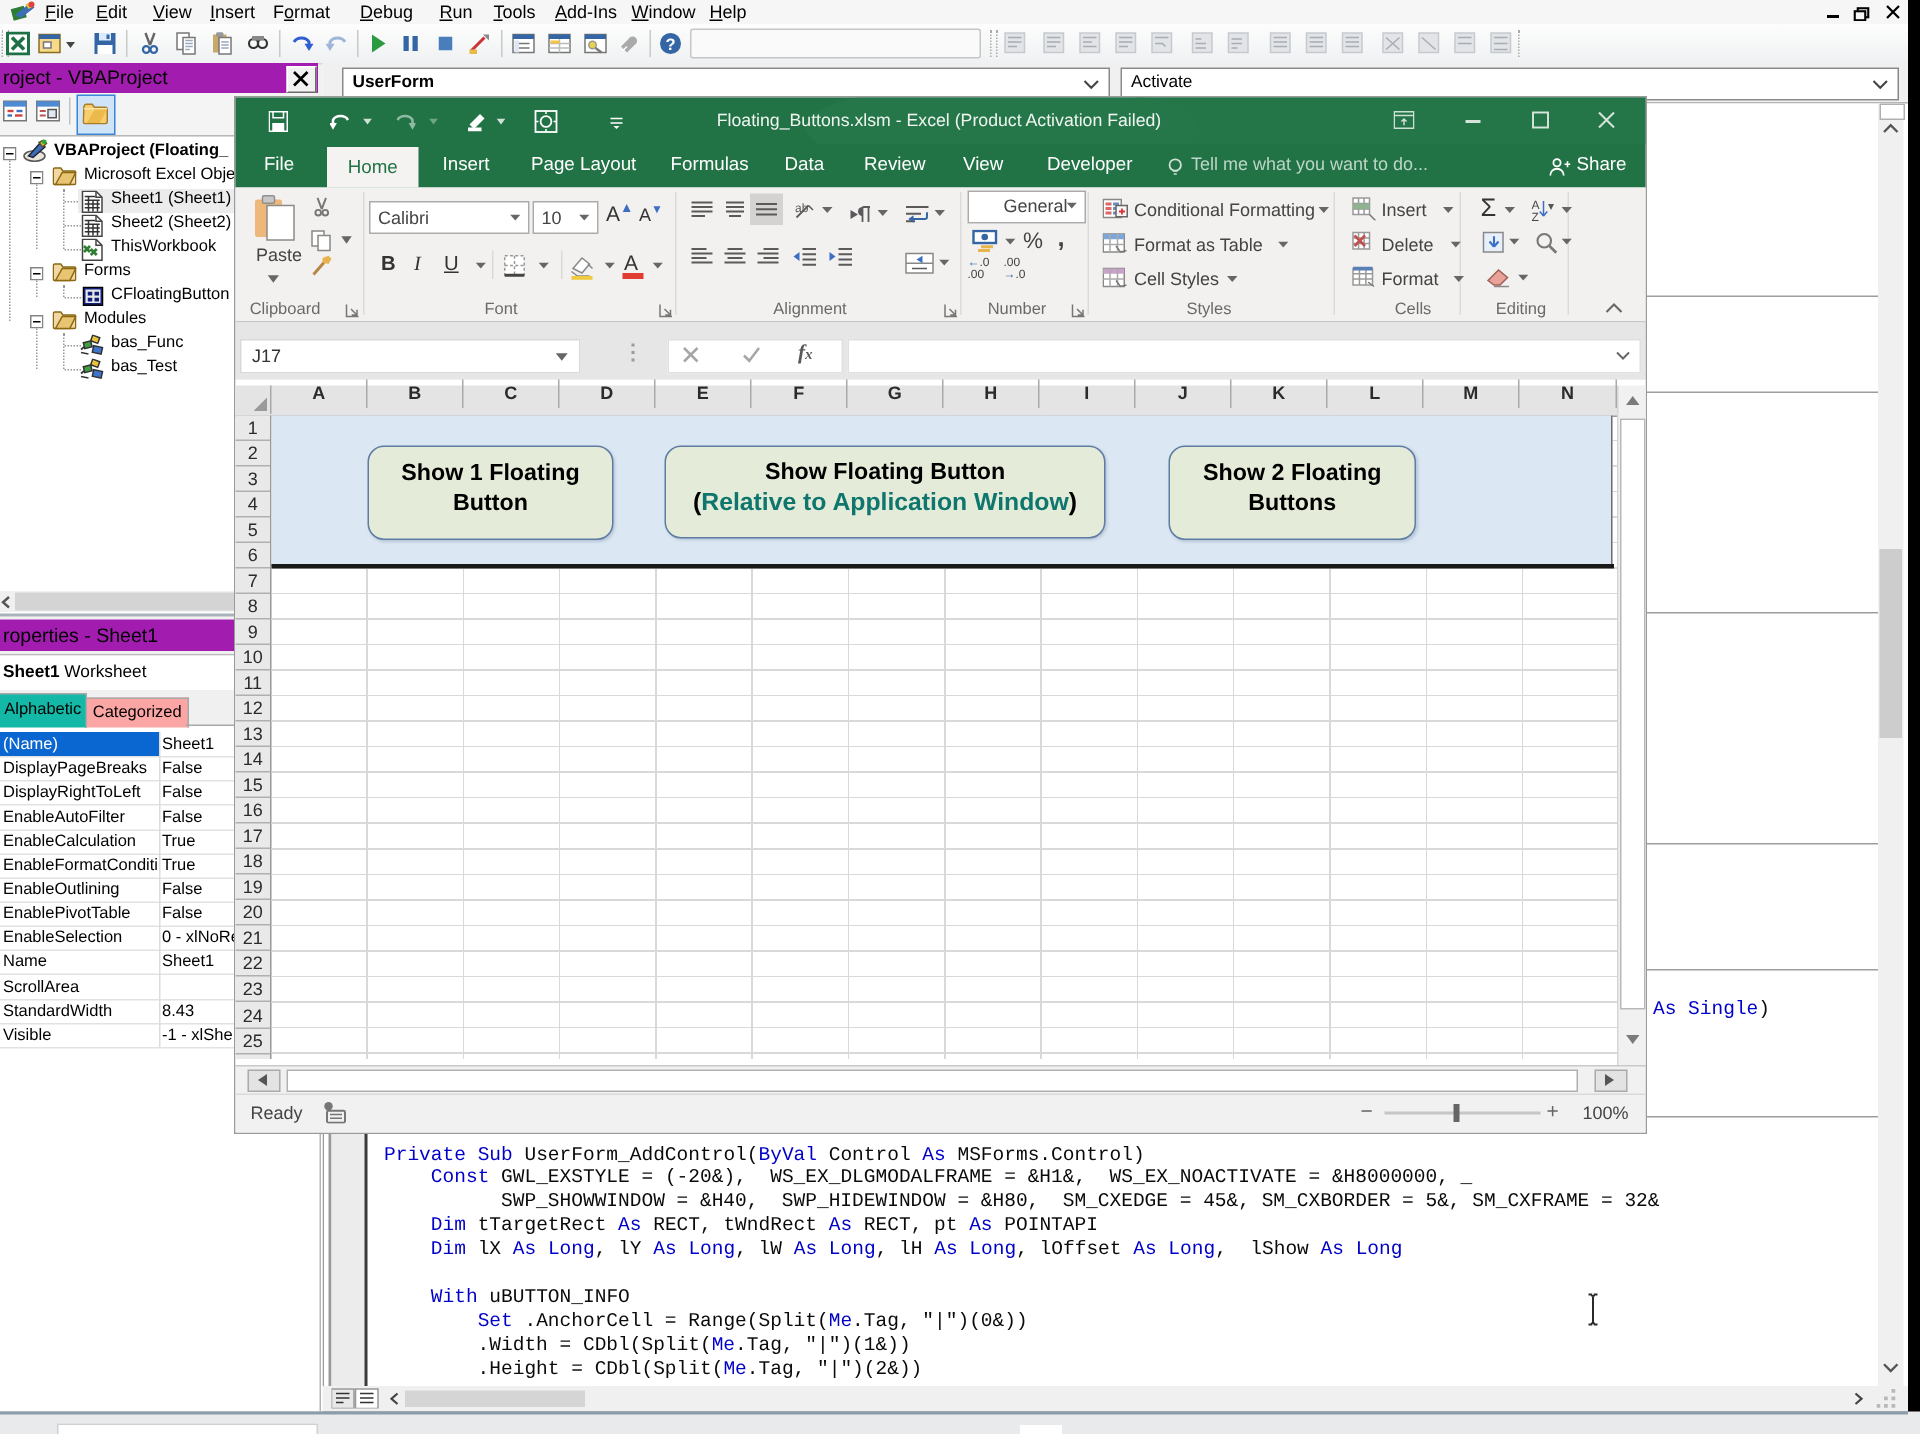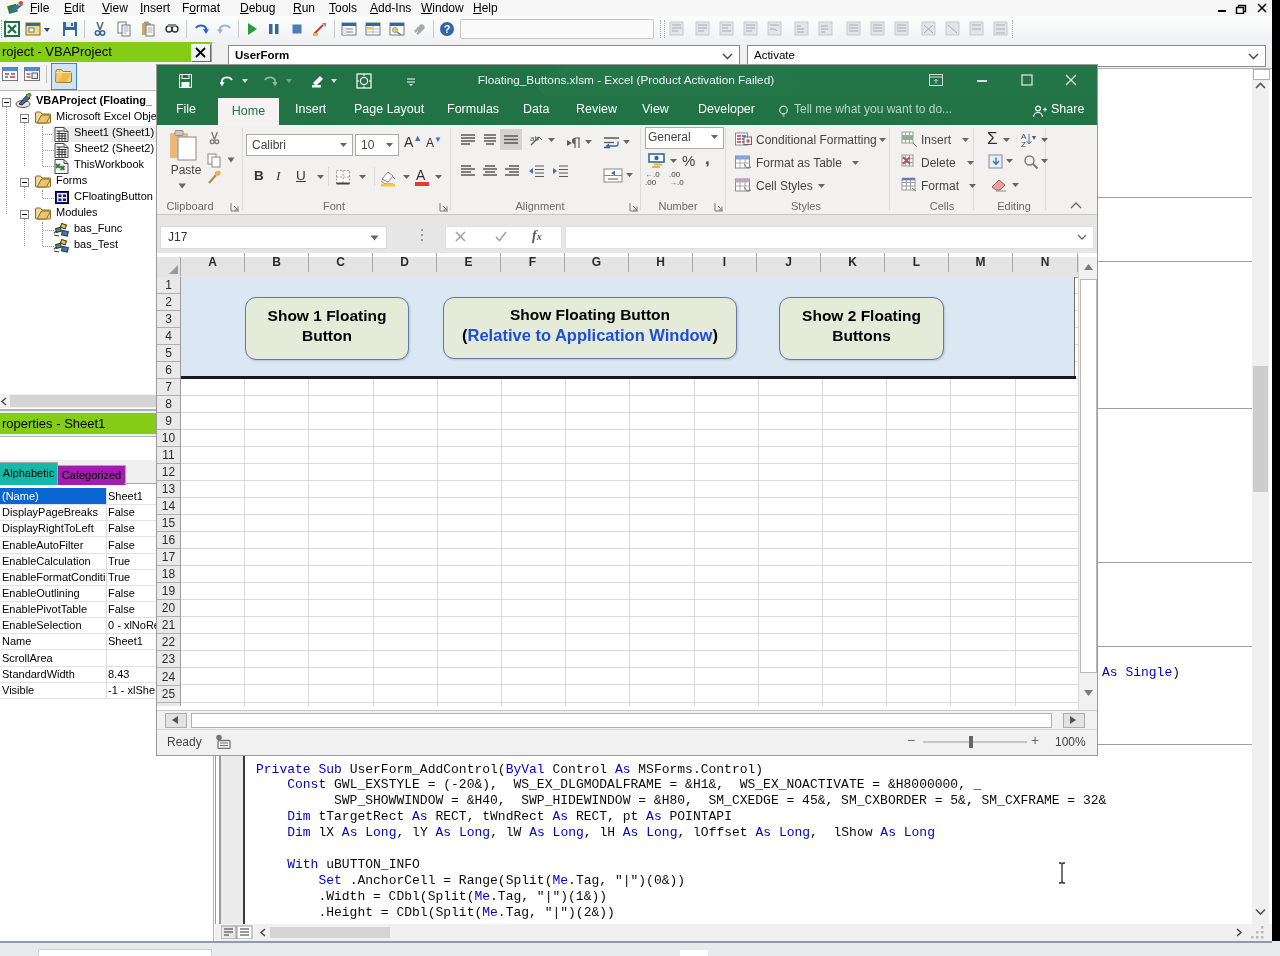--- a/index.html
+++ b/index.html
@@ -7,21 +7,21 @@
 .ab{position:absolute}
 #vbe{left:0;top:0;width:1272px;height:941px;background:#f0f0f0;position:absolute}
 
 #menubar{left:0;top:0;width:1272px;height:16px;background:#f6f6f6;font-size:12px;color:#000}
 .mi{position:absolute;top:1px}
 
 #toolbar{left:0;top:16px;width:1272px;height:26px;background:linear-gradient(#fdfdfd,#eff1f2);border-bottom:1px solid #d5d5d5}
 .tbsep{position:absolute;top:4px;width:1px;height:18px;background:#c9c9c9}
 .ticon{position:absolute;top:5px;width:16px;height:16px}
 
-.ptitle{background:#84cc16;color:#000;font-size:13px}
+.ptitle{background:#a21caf;color:#000;font-size:13px}
 
 .trow{position:absolute;left:0;height:16px;font-size:11px;color:#000;white-space:nowrap}
 
 .prow{position:absolute;left:0;width:209px;height:16px;border-bottom:1px solid #e2e2e2;font-size:11px;white-space:nowrap}
 .pname{position:absolute;left:2px;top:2px;width:103px;overflow:hidden}
 .pval{position:absolute;left:108px;top:2px}
 
 #codewin{left:215px;top:42px;width:1057px;height:898px;background:#fff}
 .sepline{position:absolute;left:29px;height:1px;background:#9e9e9e;width:1008px}
 .codeline{position:absolute;left:41px;white-space:pre;font-family:"Liberation Mono",monospace;font-size:13px;line-height:15.9px}
@@ -432,23 +432,24 @@
     <svg class="ab" style="left:0px;top:355px" width="7" height="9">
         <polyline points="6,1 2,4.5 6,8" fill="none" stroke="#555" stroke-width="1.6"></polyline>
       </svg>
     <div class="ab" style="left:10px;top:353px;width:202px;height:12px;background:#d4d4d4"></div>
     <div class="ab" style="left:0;top:367px;width:212px;height:2px;background:#a9b2bb"></div>
   </div>
 
   <div id="props" class="ab" style="left:0;top:413px;width:210px;height:528px;background:#fff;border-right:1px solid #9aa4ae">
     <div class="ab ptitle" style="left:0;top:0;width:210px;height:21px;line-height:21px"><span style="margin-left:2px">roperties - Sheet1</span></div>
     <div class="ab" style="left:0;top:21px;width:210px;height:2px;background:#f0f0f0;border-bottom:1px solid #b7b7b7"></div>
+    <div class="ab" style="left:0;top:24px;width:210px;height:23px;background:#fff;border-bottom:1px solid #b0b0b0;font-size:11.5px;line-height:23px"><span style="margin-left:2px"><b>Sheet1</b> Worksheet</span></div>
 
     <div class="ab" style="left:0;top:47px;width:210px;height:24px;background:#f0f0f0"></div>
-    <div class="ab" style="left:57px;top:52px;width:67px;height:19px;background:#a21caf;border:1px solid #a8a8a8;border-bottom:none;font-size:11px;text-align:center;line-height:18px">Categorized</div>
+    <div class="ab" style="left:57px;top:52px;width:67px;height:19px;background:#fca5a5;border:1px solid #a8a8a8;border-bottom:none;font-size:11px;text-align:center;line-height:18px">Categorized</div>
     <div class="ab" style="left:0;top:49px;width:57px;height:22px;background:#14b8a6;border:1px solid #a8a8a8;border-left:none;border-bottom:none;font-size:11px;text-align:center;line-height:21px">Alphabetic</div>
     <div class="ab" style="left:0;top:70px;width:210px;height:1px;background:#a8a8a8;left:124px;width:86px"></div>
 
     <div id="pgrid" class="ab" style="left:0;top:74px;width:210px;height:212px">
       <div class="prow" style="top:1px">
           <div class="ab" style="left:0;top:0;width:106px;height:16px;background:#0a66d0"></div>
           <div class="pname" style="color:#fff">(Name)</div>
           <div class="pval">Sheet1</div>
         </div>
       <div class="prow" style="top:17.2px">
@@ -735,21 +736,21 @@
       <svg class="ab" style="left:446px;top:43px" width="20" height="15" viewBox="0 0 20 15">
           <rect x="1" y="1" width="18" height="13" fill="#fff" stroke="#888"></rect>
           <path d="M1 7.5 h18" stroke="#888"></path>
           <polygon points="6,4 10,1.5 10,6.5" fill="#3c6ec4" transform="translate(2 1)"></polygon>
           <path d="M5 11 h10" stroke="#5a5a5a"></path>
         </svg>
       <svg class="ab" style="left:469px;top:48px" width="8" height="5">
           <polygon points="0,0 7,0 3.5,4" fill="#666"></polygon>
         </svg>
 
-      <div class="ab" style="left:488px;top:2px;width:77px;height:20px;background:#fff;border:1px solid #ababab;line-height:19px"><span style="margin-left:2px">General</span><svg class="ab" style="right:4px;top:7px" width="8" height="5">
+      <div class="ab" style="left:488px;top:2px;width:77px;height:20px;background:#fff;border:1px solid #ababab;line-height:19px"><span style="margin-left:23px">General</span><svg class="ab" style="right:4px;top:7px" width="8" height="5">
             <polygon points="0,0 7,0 3.5,4" fill="#666"></polygon>
           </svg></div>
       <svg class="ab" style="left:491px;top:28px" width="18" height="17" viewBox="0 0 18 17">
           <rect x="1" y="1" width="15" height="8" fill="#fff" stroke="#3465a4" stroke-width="1.6"></rect>
           <circle cx="8.5" cy="5" r="2.2" fill="#3465a4"></circle>
           <g stroke="#e8b54c" stroke-width="2">
             <path d="M6 11.5 h8 M4 14 h8"></path>
           </g>
         </svg>
       <svg class="ab" style="left:513px;top:34px" width="8" height="5">
@@ -927,21 +928,21 @@
       <div class="rowhead" style="top:398.4px">23</div>
       <div class="rowhead" style="top:415.5px">24</div>
       <div class="rowhead" style="top:432.5px">25</div>
         </div>
 
       <div class="ab" style="left:24px;top:24px;width:897px;height:433px;background-image:repeating-linear-gradient(to right,transparent 0px,transparent 63.2px,#d9d9d9 63.2px,#d9d9d9 64.2px),repeating-linear-gradient(to bottom,transparent 0px,transparent 16.02px,#d9d9d9 16.02px,#d9d9d9 17.02px);height:429px !important"></div>
 
       <div class="ab" style="left:24.3px;top:24px;width:892.5px;height:99px;background:#dbe7f3;border-right:1.5px solid #707070"></div>
       <div class="ab" style="left:24.3px;top:123px;width:895px;height:2.7px;background:#1a1a1a"></div>
       <div class="btn" style="left:88px;top:44px;width:162px;height:53px;padding-top:8px">Show 1 Floating<br>Button</div>
-      <div class="btn" style="left:286px;top:44px;width:292px;height:53px;padding-top:7px">Show Floating Button<br><span style="font-size:16.5px">(<span style="color:#1d4ed8">Relative to Application Window</span>)</span></div>
+      <div class="btn" style="left:286px;top:44px;width:292px;height:53px;padding-top:7px">Show Floating Button<br><span style="font-size:16.5px">(<span style="color:#0f766e">Relative to Application Window</span>)</span></div>
       <div class="btn" style="left:622px;top:44px;width:163px;height:53px;padding-top:8px">Show 2 Floating<br>Buttons</div>
 
       <div class="ab" style="left:921px;top:4px;width:18px;height:453px;background:#f1f1f1;border-left:1px solid #d5d5d5"></div>
       <svg class="ab" style="left:927px;top:11px" width="9" height="7">
           <polygon points="4.5,0 9,6 0,6" fill="#7b7b7b"></polygon>
         </svg>
       <div class="ab" style="left:923px;top:26px;width:15px;height:392px;background:#fff;border:1px solid #b8b8b8"></div>
       <svg class="ab" style="left:927px;top:437px" width="9" height="7">
           <polygon points="0,0 9,0 4.5,6" fill="#7b7b7b"></polygon>
         </svg>

